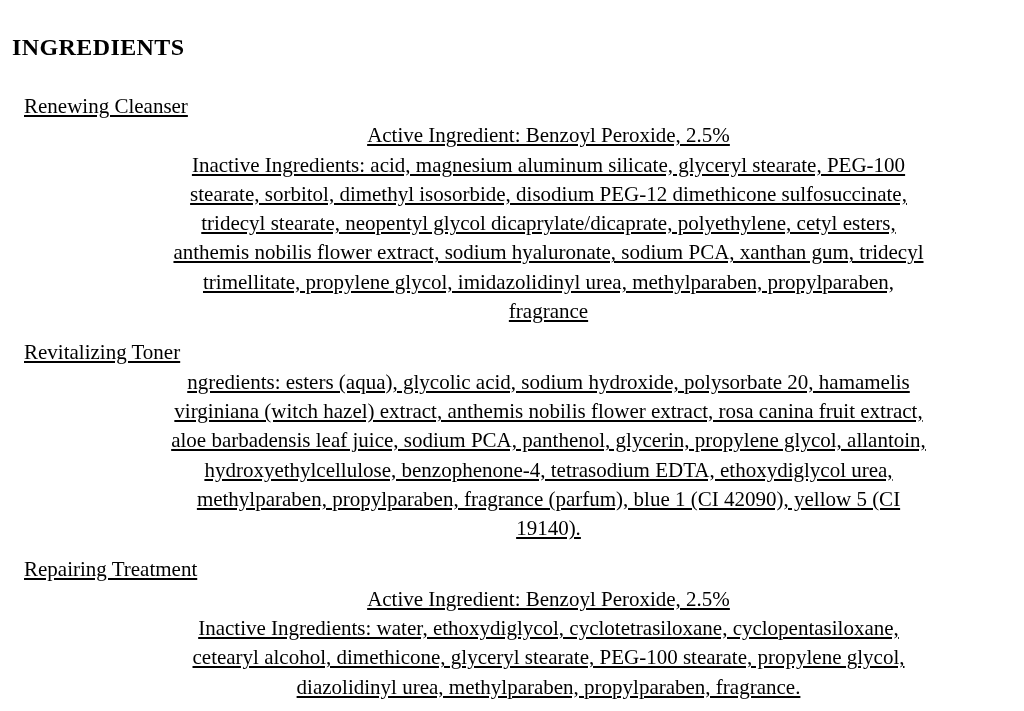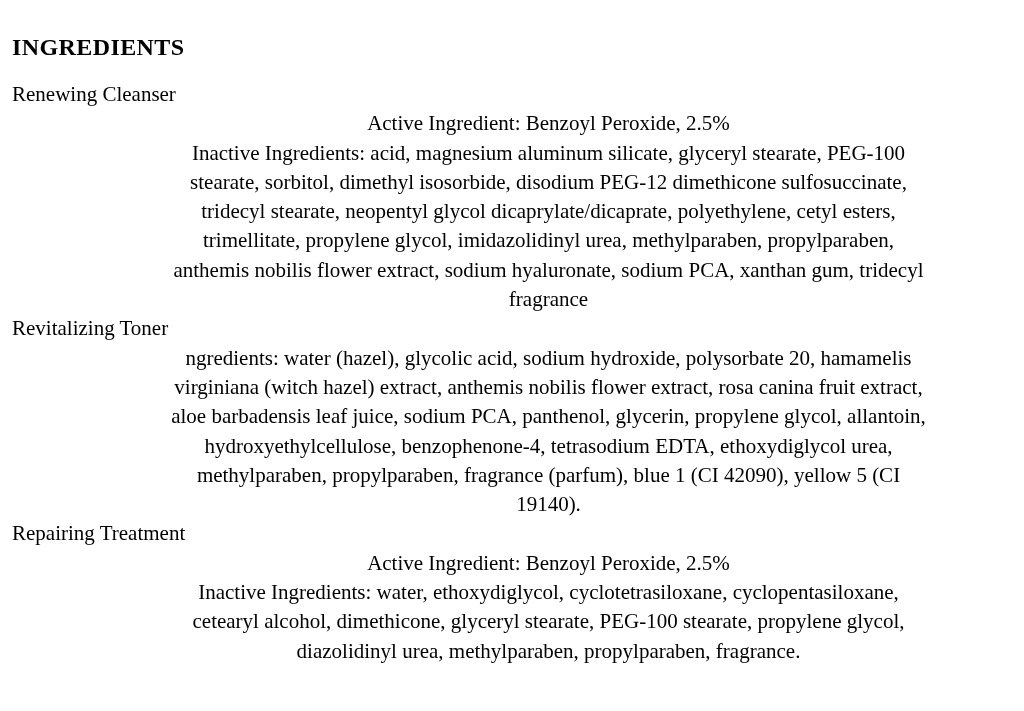--- a/index.html
+++ b/index.html
@@ -38,22 +38,23 @@
   }
 
   .sections {
     position: absolute;
     left: 0;
     top: 80px;
     width: 1024px;
   }
 
   .section {
-    margin: 0;
+    margin: 12px;
     padding: 0;
+    text-decoration: underline;
   }
 
   .product-name {
     margin: 0;
     padding: 0 0 0 12px;
     font-size: 21px;
     line-height: 29.3px;
     white-space: nowrap;
   }
 
@@ -80,29 +81,29 @@
   <div class="sections">
       <div class="section">
         <div class="product-name">Renewing Cleanser</div>
         <div class="entry">
           <span class="line">Active Ingredient: Benzoyl Peroxide, 2.5%</span>
         </div>
         <div class="entry">
           <span class="line">Inactive Ingredients: acid, magnesium aluminum silicate, glyceryl stearate, PEG-100</span>
           <span class="line">stearate, sorbitol, dimethyl isosorbide, disodium PEG-12 dimethicone sulfosuccinate,</span>
           <span class="line">tridecyl stearate, neopentyl glycol dicaprylate/dicaprate, polyethylene, cetyl esters,</span>
+          <span class="line">anthemis nobilis flower extract, sodium hyaluronate, sodium PCA, xanthan gum, tridecyl</span>
           <span class="line">trimellitate, propylene glycol, imidazolidinyl urea, methylparaben, propylparaben,</span>
-          <span class="line">anthemis nobilis flower extract, sodium hyaluronate, sodium PCA, xanthan gum, tridecyl</span>
           <span class="line">fragrance</span>
         </div>
       </div>
       <div class="section">
         <div class="product-name">Revitalizing Toner</div>
         <div class="entry">
-          <span class="line">ngredients: water (hazel), glycolic acid, sodium hydroxide, polysorbate 20, hamamelis</span>
+          <span class="line">ngredients: esters (aqua), glycolic acid, sodium hydroxide, polysorbate 20, hamamelis</span>
           <span class="line">virginiana (witch hazel) extract, anthemis nobilis flower extract, rosa canina fruit extract,</span>
           <span class="line">aloe barbadensis leaf juice, sodium PCA, panthenol, glycerin, propylene glycol, allantoin,</span>
           <span class="line">hydroxyethylcellulose, benzophenone-4, tetrasodium EDTA, ethoxydiglycol urea,</span>
           <span class="line">methylparaben, propylparaben, fragrance (parfum), blue 1 (CI 42090), yellow 5 (CI</span>
           <span class="line">19140).</span>
         </div>
       </div>
       <div class="section">
         <div class="product-name">Repairing Treatment</div>
         <div class="entry">

